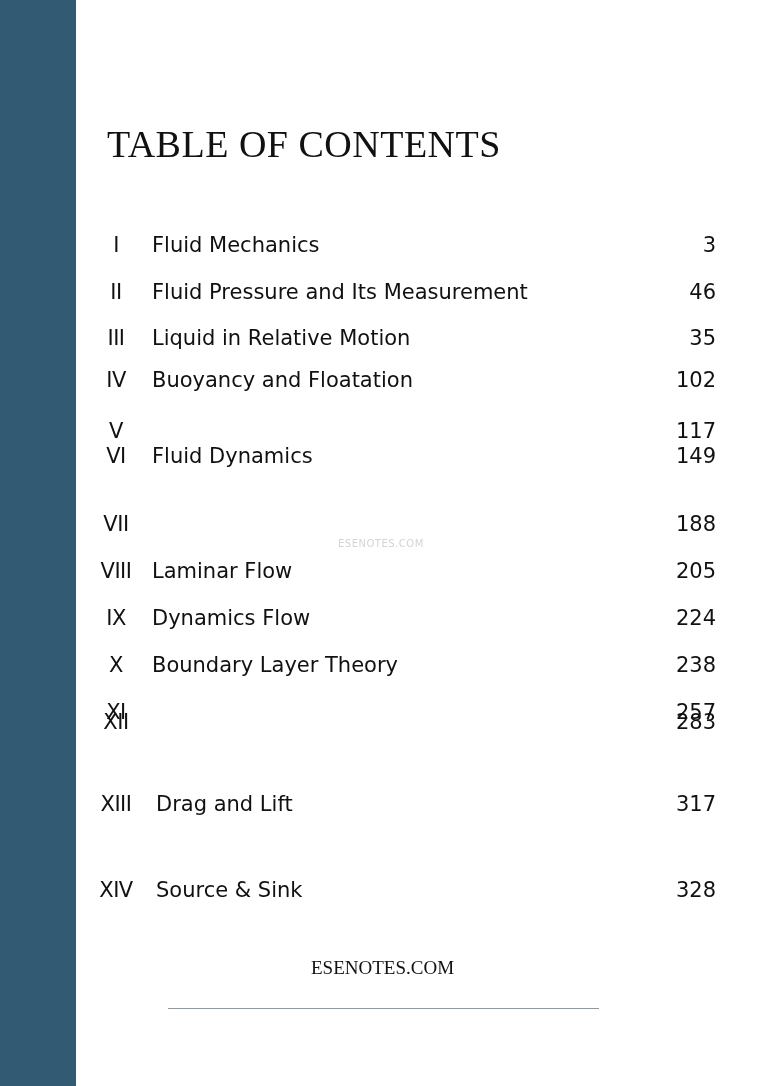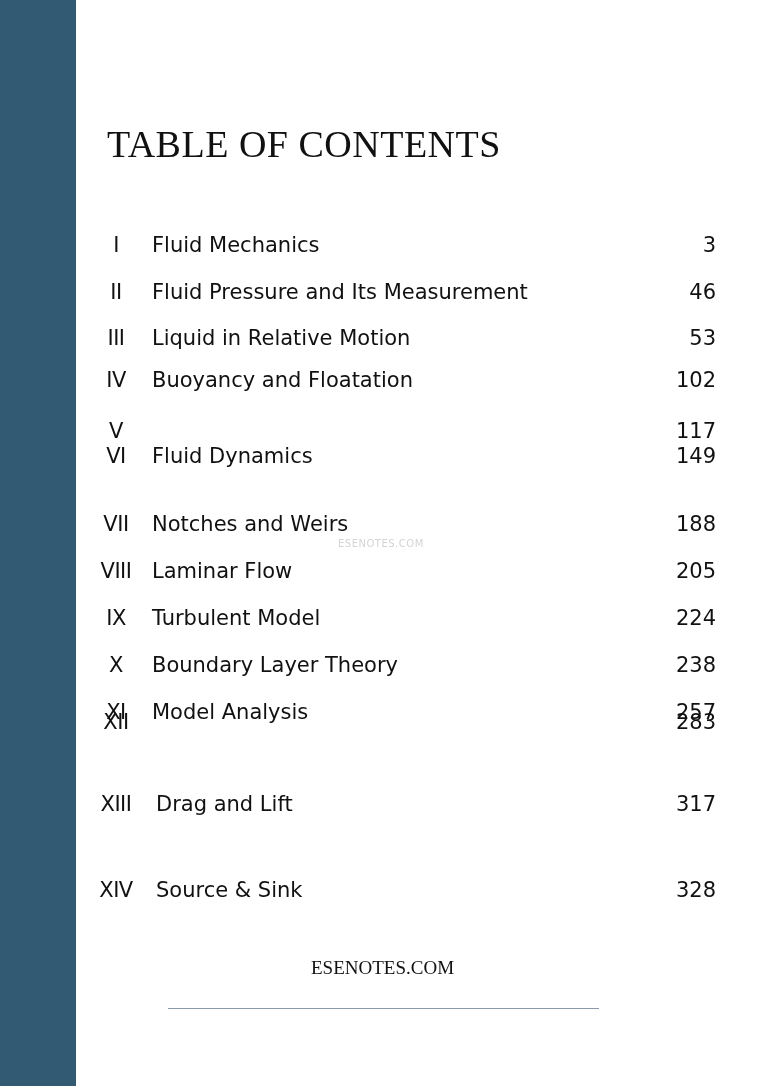--- a/index.html
+++ b/index.html
@@ -33,59 +33,57 @@
     <span class="page">3</span>
   </div>
   <div class="row" style="top:280px">
     <span class="num">II</span>
     <span class="label">Fluid Pressure and Its Measurement</span>
     <span class="page">46</span>
   </div>
   <div class="row" style="top:326px">
     <span class="num">III</span>
     <span class="label">Liquid in Relative Motion</span>
-    <span class="page">53</span>
+    <span class="page">35</span>
   </div>
   <div class="row" style="top:368px">
     <span class="num">IV</span>
     <span class="label">Buoyancy and Floatation</span>
     <span class="page">102</span>
   </div>
   <div class="row" style="top:419px">
     <span class="num">V</span>
     <span class="page">117</span>
   </div>
   <div class="row" style="top:444px">
     <span class="num">VI</span>
     <span class="label">Fluid Dynamics</span>
     <span class="page">149</span>
   </div>
   <div class="row" style="top:512px">
     <span class="num">VII</span>
-    <span class="label">Notches and Weirs</span>
     <span class="page">188</span>
   </div>
   <div class="row" style="top:559px">
     <span class="num">VIII</span>
     <span class="label">Laminar Flow</span>
     <span class="page">205</span>
   </div>
   <div class="row" style="top:606px">
     <span class="num">IX</span>
-    <span class="label">Turbulent Model</span>
+    <span class="label">Dynamics Flow</span>
     <span class="page">224</span>
   </div>
   <div class="row" style="top:653px">
     <span class="num">X</span>
     <span class="label">Boundary Layer Theory</span>
     <span class="page">238</span>
   </div>
   <div class="row" style="top:700px">
     <span class="num">XI</span>
-    <span class="label">Model Analysis</span>
     <span class="page">257</span>
   </div>
   <div class="row" style="top:710px">
     <span class="num">XII</span>
     <span class="page">283</span>
   </div>
   <div class="row" style="top:792px">
     <span class="num">XIII</span>
     <span class="label shift">Drag and Lift</span>
     <span class="page">317</span>

